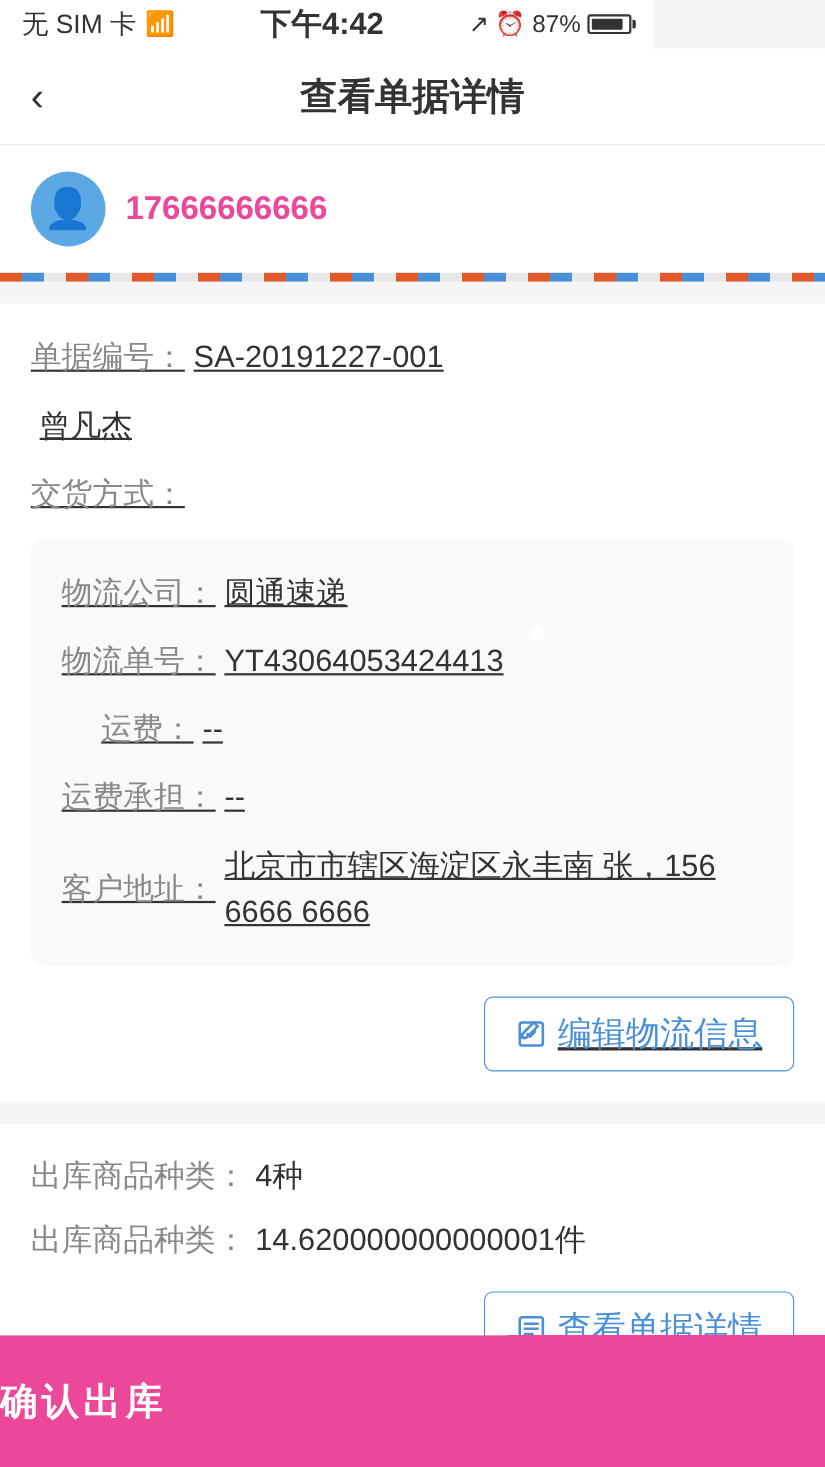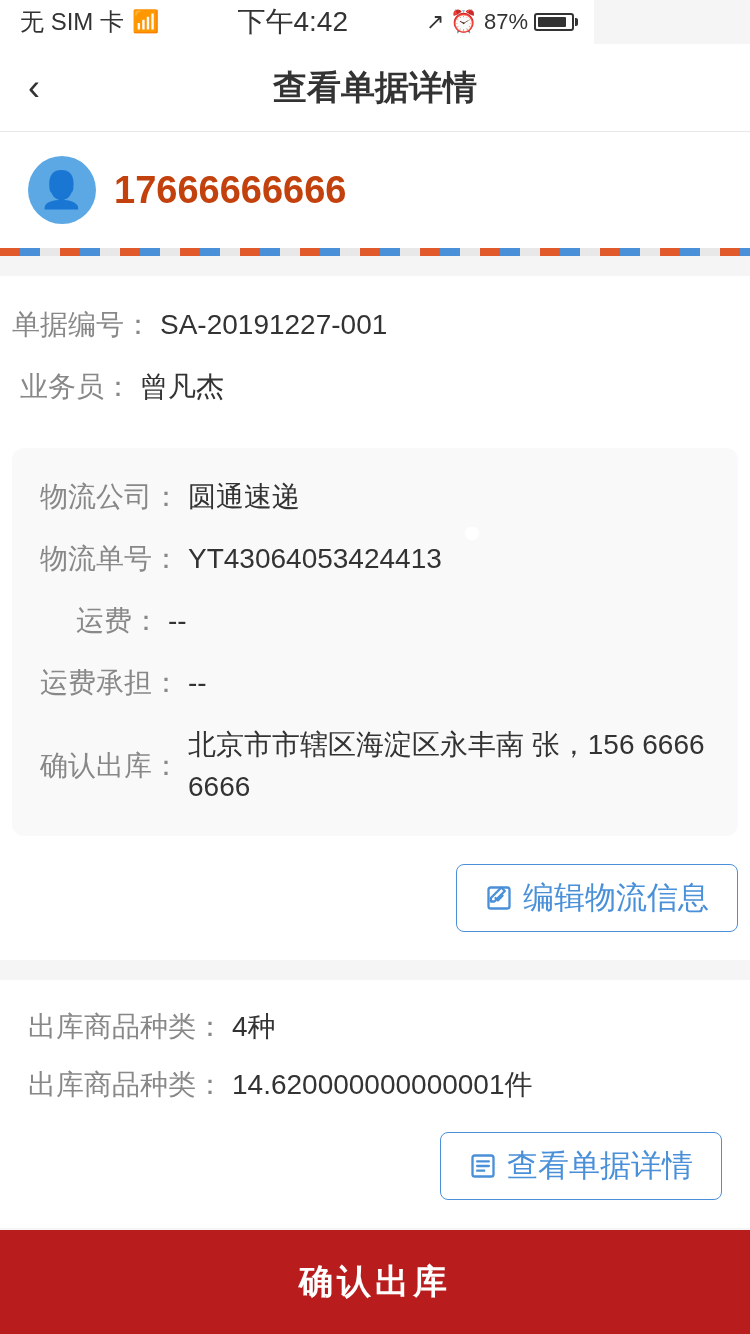--- a/index.html
+++ b/index.html
@@ -19,21 +19,21 @@
       height: 44px;
       background: #fff;
       display: flex;
       align-items: center;
       justify-content: space-between;
       padding: 0 20px;
       font-size: 24px;
       font-weight: 500;
     }
     .status-left { display: flex; align-items: center; gap: 8px; }
-    .status-center { font-size: 28px; font-weight: 400; }
+    .status-center { font-size: 28px; font-weight: 700; }
     .status-right { display: flex; align-items: center; gap: 6px; font-size: 22px; }
     .battery-icon {
       width: 40px; height: 18px;
       border: 2px solid #333;
       border-radius: 3px;
       position: relative;
       display: inline-flex;
       align-items: center;
       padding: 2px;
     }
@@ -107,30 +107,31 @@
       display: flex;
       align-items: center;
       justify-content: center;
       flex-shrink: 0;
     }
     .avatar-icon {
       font-size: 36px;
       color: #fff;
     }
     .customer-phone {
-      font-size: 38px;
+      font-size: 30px;
       font-weight: 600;
-      color: #c2410c;
+      color: #ec4899;
     }
 
     
     .section {
       background: #fff;
       margin-top: 20px;
-      padding: 28px 12px;
+      padding: 28px 28px;
+      text-decoration: underline;
     }
 
     .info-row {
       display: flex;
       align-items: flex-start;
       margin-bottom: 20px;
       font-size: 28px;
       line-height: 1.5;
     }
     .info-row:last-child { margin-bottom: 0; }
@@ -261,25 +262,25 @@
     .spacer {
       height: 180px;
     }
 
     
     .confirm-bar {
       position: fixed;
       bottom: 0;
       left: 0;
       width: 750px;
-      height: 104px;
-      background: #b91c1c;
-      display: flex;
-      align-items: center;
-      justify-content: center;
+      height: 120px;
+      background: #ec4899;
+      display: flex;
+      align-items: center;
+      justify-content: flex-start;
       cursor: pointer;
     }
     .confirm-text {
       color: #fff;
       font-size: 34px;
       font-weight: 600;
       letter-spacing: 4px;
     }
 
     .wifi-icon {
@@ -319,24 +320,24 @@
 </div>
 
 <div class="dashed-divider"></div>
 
 <div class="section">
   <div class="info-row">
     <span class="info-label">单据编号：</span>
     <span class="info-value">SA-20191227-001</span>
   </div>
   <div class="info-row">
-    <span class="info-label">业务员：</span>
     <span class="info-value">曾凡杰</span>
   </div>
   <div class="info-row">
+    <span class="info-label">交货方式：</span>
   </div>
 
   <div class="logistics-card">
     <div class="logistics-row">
       <span class="logistics-label">物流公司：</span>
       <span class="logistics-value">圆通速递</span>
     </div>
     <div class="logistics-row">
       <span class="logistics-label">物流单号：</span>
       <span class="logistics-value">
@@ -348,21 +349,21 @@
     </div>
     <div class="logistics-row">
       <span class="logistics-label">运费：</span>
       <span class="logistics-value">--</span>
     </div>
     <div class="logistics-row">
       <span class="logistics-label">运费承担：</span>
       <span class="logistics-value">--</span>
     </div>
     <div class="logistics-row">
-      <span class="logistics-label">确认出库：</span>
+      <span class="logistics-label">客户地址：</span>
       <span class="logistics-value" style="flex-wrap: wrap;">北京市市辖区海淀区永丰南  张，156 6666 6666</span>
     </div>
   </div>
 
   <div class="edit-btn">
     <button class="btn-outline">
       <svg class="edit-icon-svg" viewBox="0 0 24 24" fill="none" stroke="#4a90d9" stroke-width="2" stroke-linecap="round" stroke-linejoin="round">
         <rect x="3" y="3" width="18" height="18" rx="2" ry="2"></rect>
         <path d="M9 12l2 2 4-4"></path>
         <path d="M14 3l3 3-9 9H5v-3L14 3z"></path>

